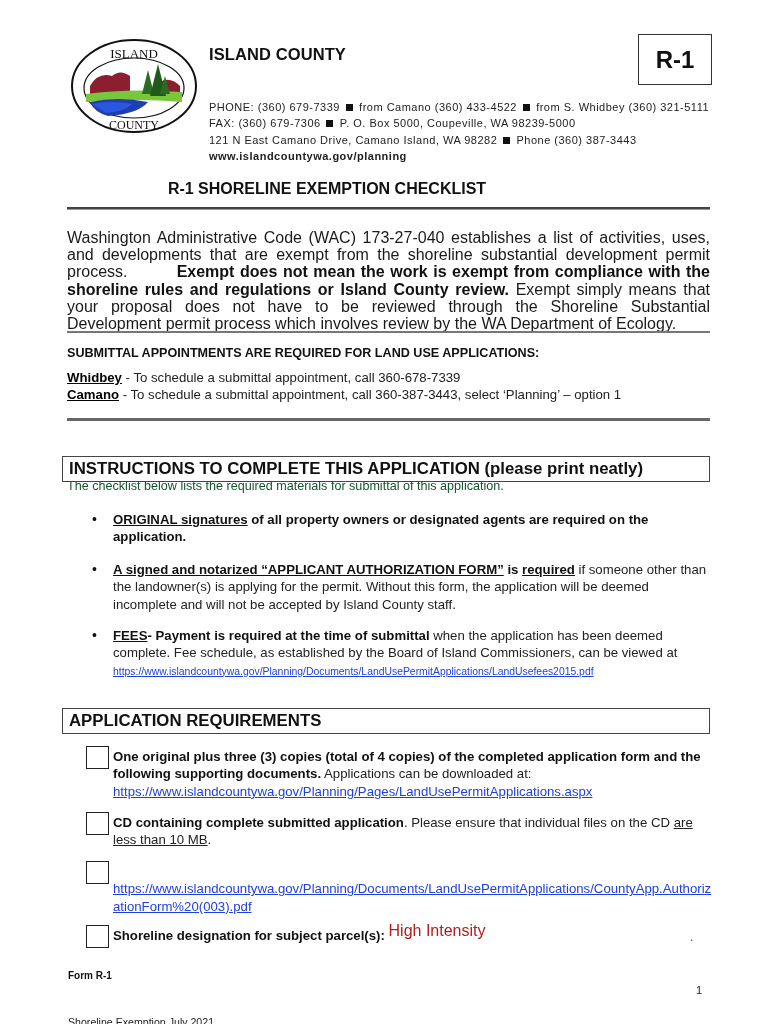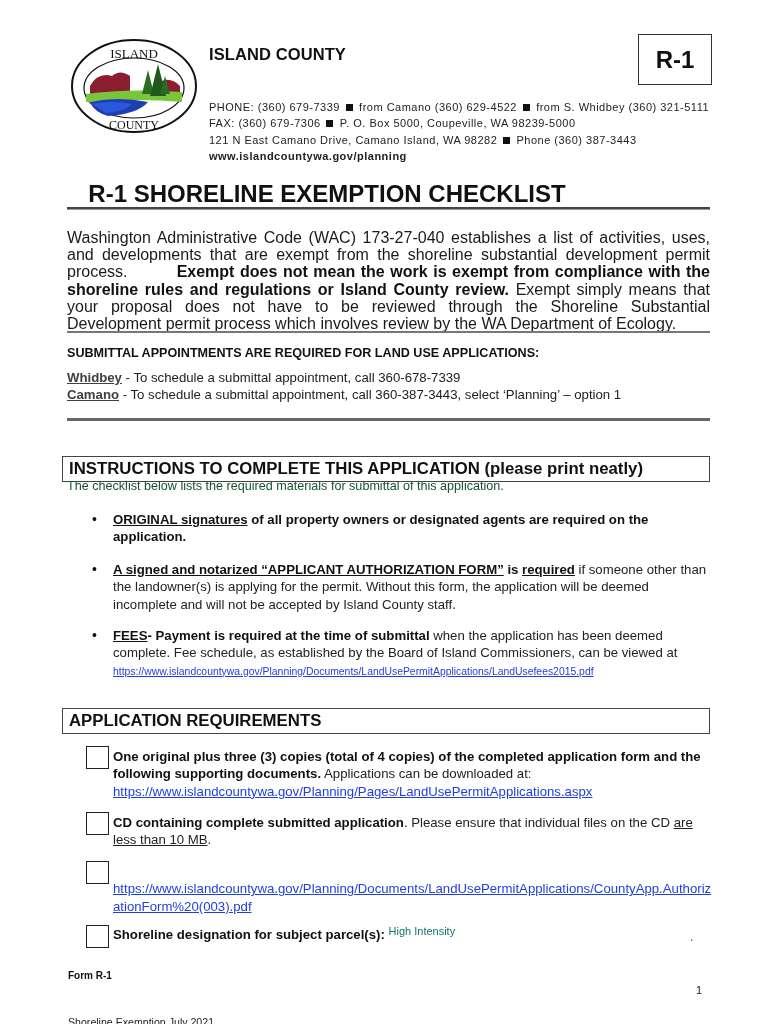--- a/index.html
+++ b/index.html
@@ -9,44 +9,44 @@
 
     
     .logo { left: 68px; top: 36px; width: 132px; height: 100px; }
     .org-name { left: 209px; top: 44px; font-size: 16.5px; font-weight: bold; line-height: 21px; letter-spacing: 0.1px; }
     .form-code-box { left: 638px; top: 34px; width: 74px; height: 51px; border: 1.5px solid #333; display: flex; align-items: center; justify-content: center; font-size: 24px; font-weight: bold; }
     .contact { left: 209px; top: 99px; font-size: 11px; line-height: 16.4px; letter-spacing: 0.5px; color: #222; }
     .contact .sq { display: inline-block; width: 7px; height: 7px; background: #111; margin: 0 3px 0 2px; vertical-align: 0px; }
     .contact .web { font-weight: bold; }
 
     
-    .main-title { left: 0; width: 654px; top: 180px; text-align: center; font-size: 24px; font-weight: bold; }
+    .main-title { left: 0; width: 654px; top: 180px; text-align: center; font-size: 16px; font-weight: bold; }
     .rule { left: 67px; width: 643px; height: 3px; background: #444; border-bottom: 1px solid #999; }
 
     .intro { left: 67px; top: 229px; width: 643px; font-size: 16px; line-height: 17.2px; text-align: justify; color: #1a1a1a; }
     .intro b { color: #111; }
 
     .appt-head { left: 67px; top: 346px; font-size: 12.6px; font-weight: bold; }
     .appt-line { left: 67px; font-size: 13.2px; color: #222; }
-    .appt-line u { font-weight: bold; color: #404040; }
+    .appt-line u { font-weight: bold; color: #000000; }
 
     .section-box { left: 62px; width: 648px; height: 26px; border: 1.5px solid #444; padding-left: 6px; font-size: 16.8px; font-weight: bold; line-height: 23px; }
 
     .plain { left: 67px; font-size: 12.6px; color: #14532d; }
 
     .bullet { left: 92px; font-size: 14px; }
     .bullet-text { left: 113px; width: 597px; font-size: 13.2px; line-height: 17.4px; color: #222; }
     .bullet-text b { color: #111; }
     .link { color: #1f3fe0; text-decoration: underline; }
     .link-small { font-size: 10.4px; }
 
     .chk { left: 86px; width: 23px; height: 23px; border: 1.5px solid #222; background: #fff; }
     .req-text { left: 113px; width: 600px; font-size: 13.2px; line-height: 17.4px; color: #222; }
     .req-text b { color: #111; }
-    .fill-value { font-size: 11px; color: #0f766e; }
+    .fill-value { font-size: 16px; color: #b91c1c; }
     .dot-end { left: 690px; top: 930px; font-size: 12px; color: #555; }
 
     .footer-form { left: 68px; top: 970px; font-size: 10px; font-weight: bold; }
     .footer-sub { left: 68px; top: 1016px; font-size: 10.6px; color: #222; }
     .page-num { left: 696px; top: 984px; font-size: 11px; color: #222; }
   </style>
 </head>
 <body>
 
 <div class="abs logo">
@@ -69,21 +69,21 @@
 <div class="abs org-name">
   <div>ISLAND COUNTY</div>
 </div>
 
 <div class="abs form-code-box">R-1</div>
 
 <div class="abs contact">
   <div>
     <span>PHONE:  (360) 679-7339</span>
     <span class="sq"></span>
-    <span>from Camano (360) 629-4522</span>
+    <span>from Camano (360) 433-4522</span>
     <span class="sq"></span>
     <span>from S. Whidbey (360) 321-5111</span>
   </div>
   <div>
     <span>FAX:  (360) 679-7306</span>
     <span class="sq"></span>
     <span>P. O. Box 5000, Coupeville, WA 98239-5000</span>
   </div>
   <div>
     <span>121 N East Camano Drive, Camano Island, WA 98282</span>

